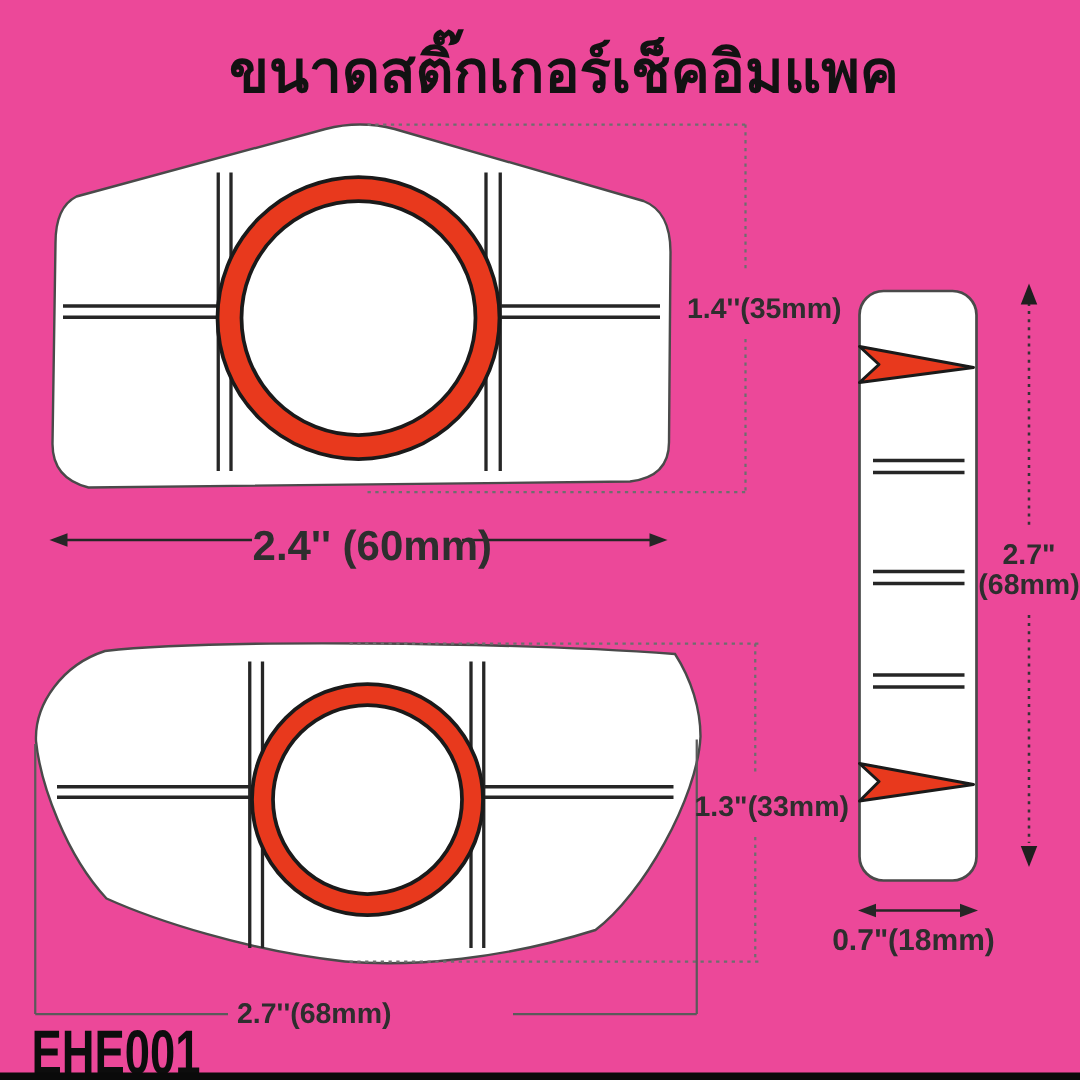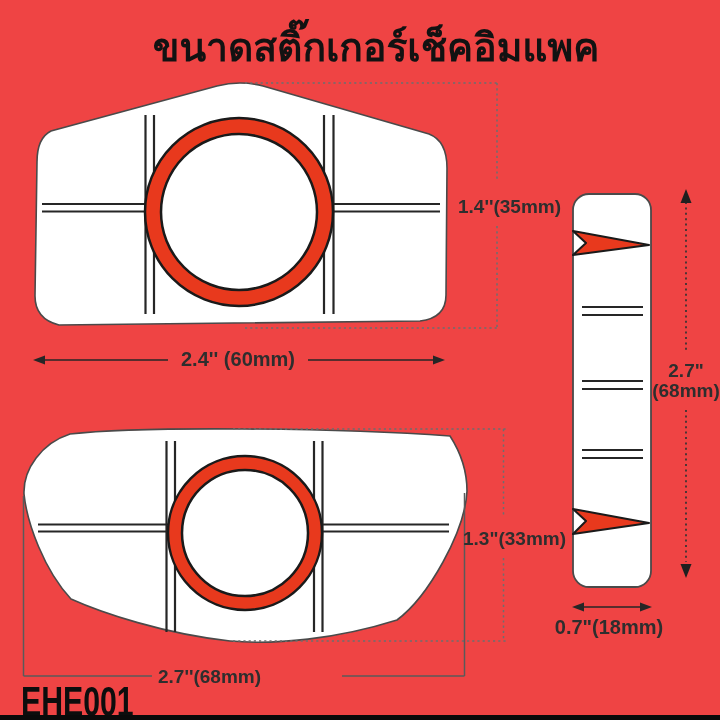--- a/index.html
+++ b/index.html
@@ -1,23 +1,23 @@
 <!DOCTYPE html>
 <html><head>
 <meta charset="utf-8">
 <style>
   html,body{margin:0;padding:0;background:#fff;}
-  #canvas{position:relative;width:720px;height:720px;background:#ef4444;overflow:hidden;
+  #canvas{position:relative;width:720px;height:720px;background:#ec4899;overflow:hidden;
           font-family:"Liberation Sans","DejaVu Sans",sans-serif;}
   #art{position:absolute;left:0;top:0;}
   .lbl{position:absolute;font-weight:700;color:#2e2e2e;font-size:19px;line-height:1.08;white-space:nowrap;}
   #page-title{position:absolute;top:16px;left:32px;width:688px;text-align:center;
               font-size:39px;font-weight:700;color:#121212;letter-spacing:0;}
   #dim-shield-h{left:458px;top:197px;}
-  #dim-shield-w{left:148px;top:349px;width:180px;text-align:center;font-size:20px;}
+  #dim-shield-w{left:148px;top:349px;width:180px;text-align:right;font-size:28px;}
   #dim-wide-h{left:463px;top:529px;}
   #dim-wide-w{left:158px;top:667px;width:178px;}
   #dim-strip-h{left:646px;top:361px;width:80px;text-align:center;line-height:20px;}
   #dim-strip-w{left:531px;top:617px;width:156px;text-align:center;font-size:20px;}
   #product-code{left:21px;top:679px;font-size:42px;color:#0d0d0d;
                 transform:scaleX(0.72);transform-origin:left top;}
   #bottom-bar{position:absolute;left:0;top:715px;width:720px;height:5px;background:#0a0a0a;}
 </style>
 </head>
 <body>

